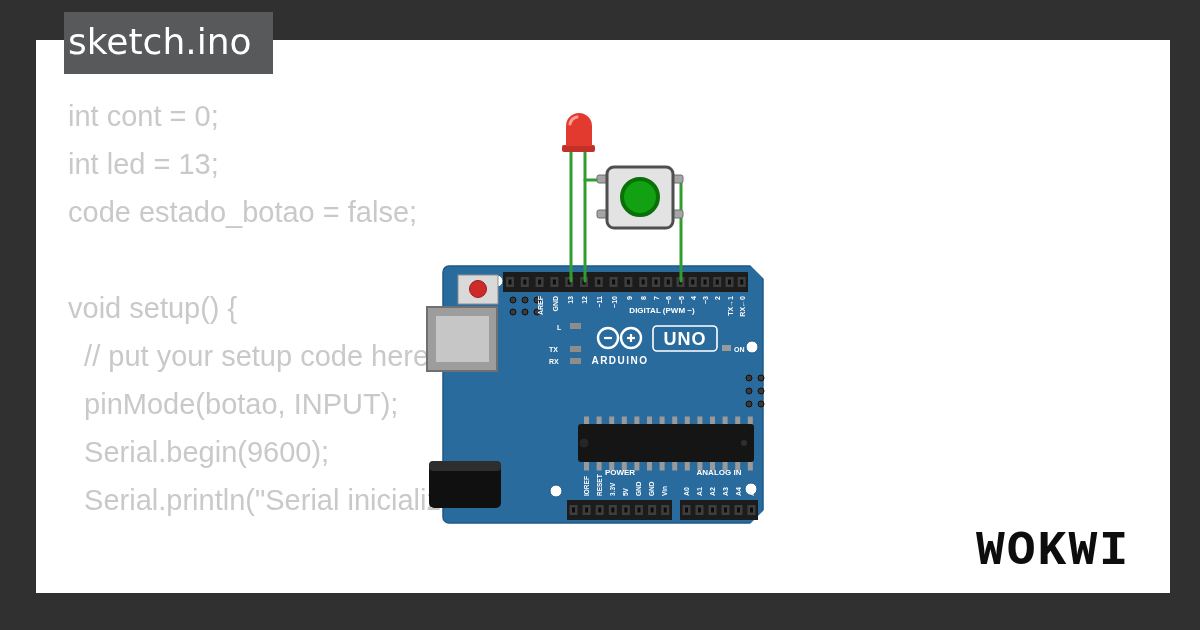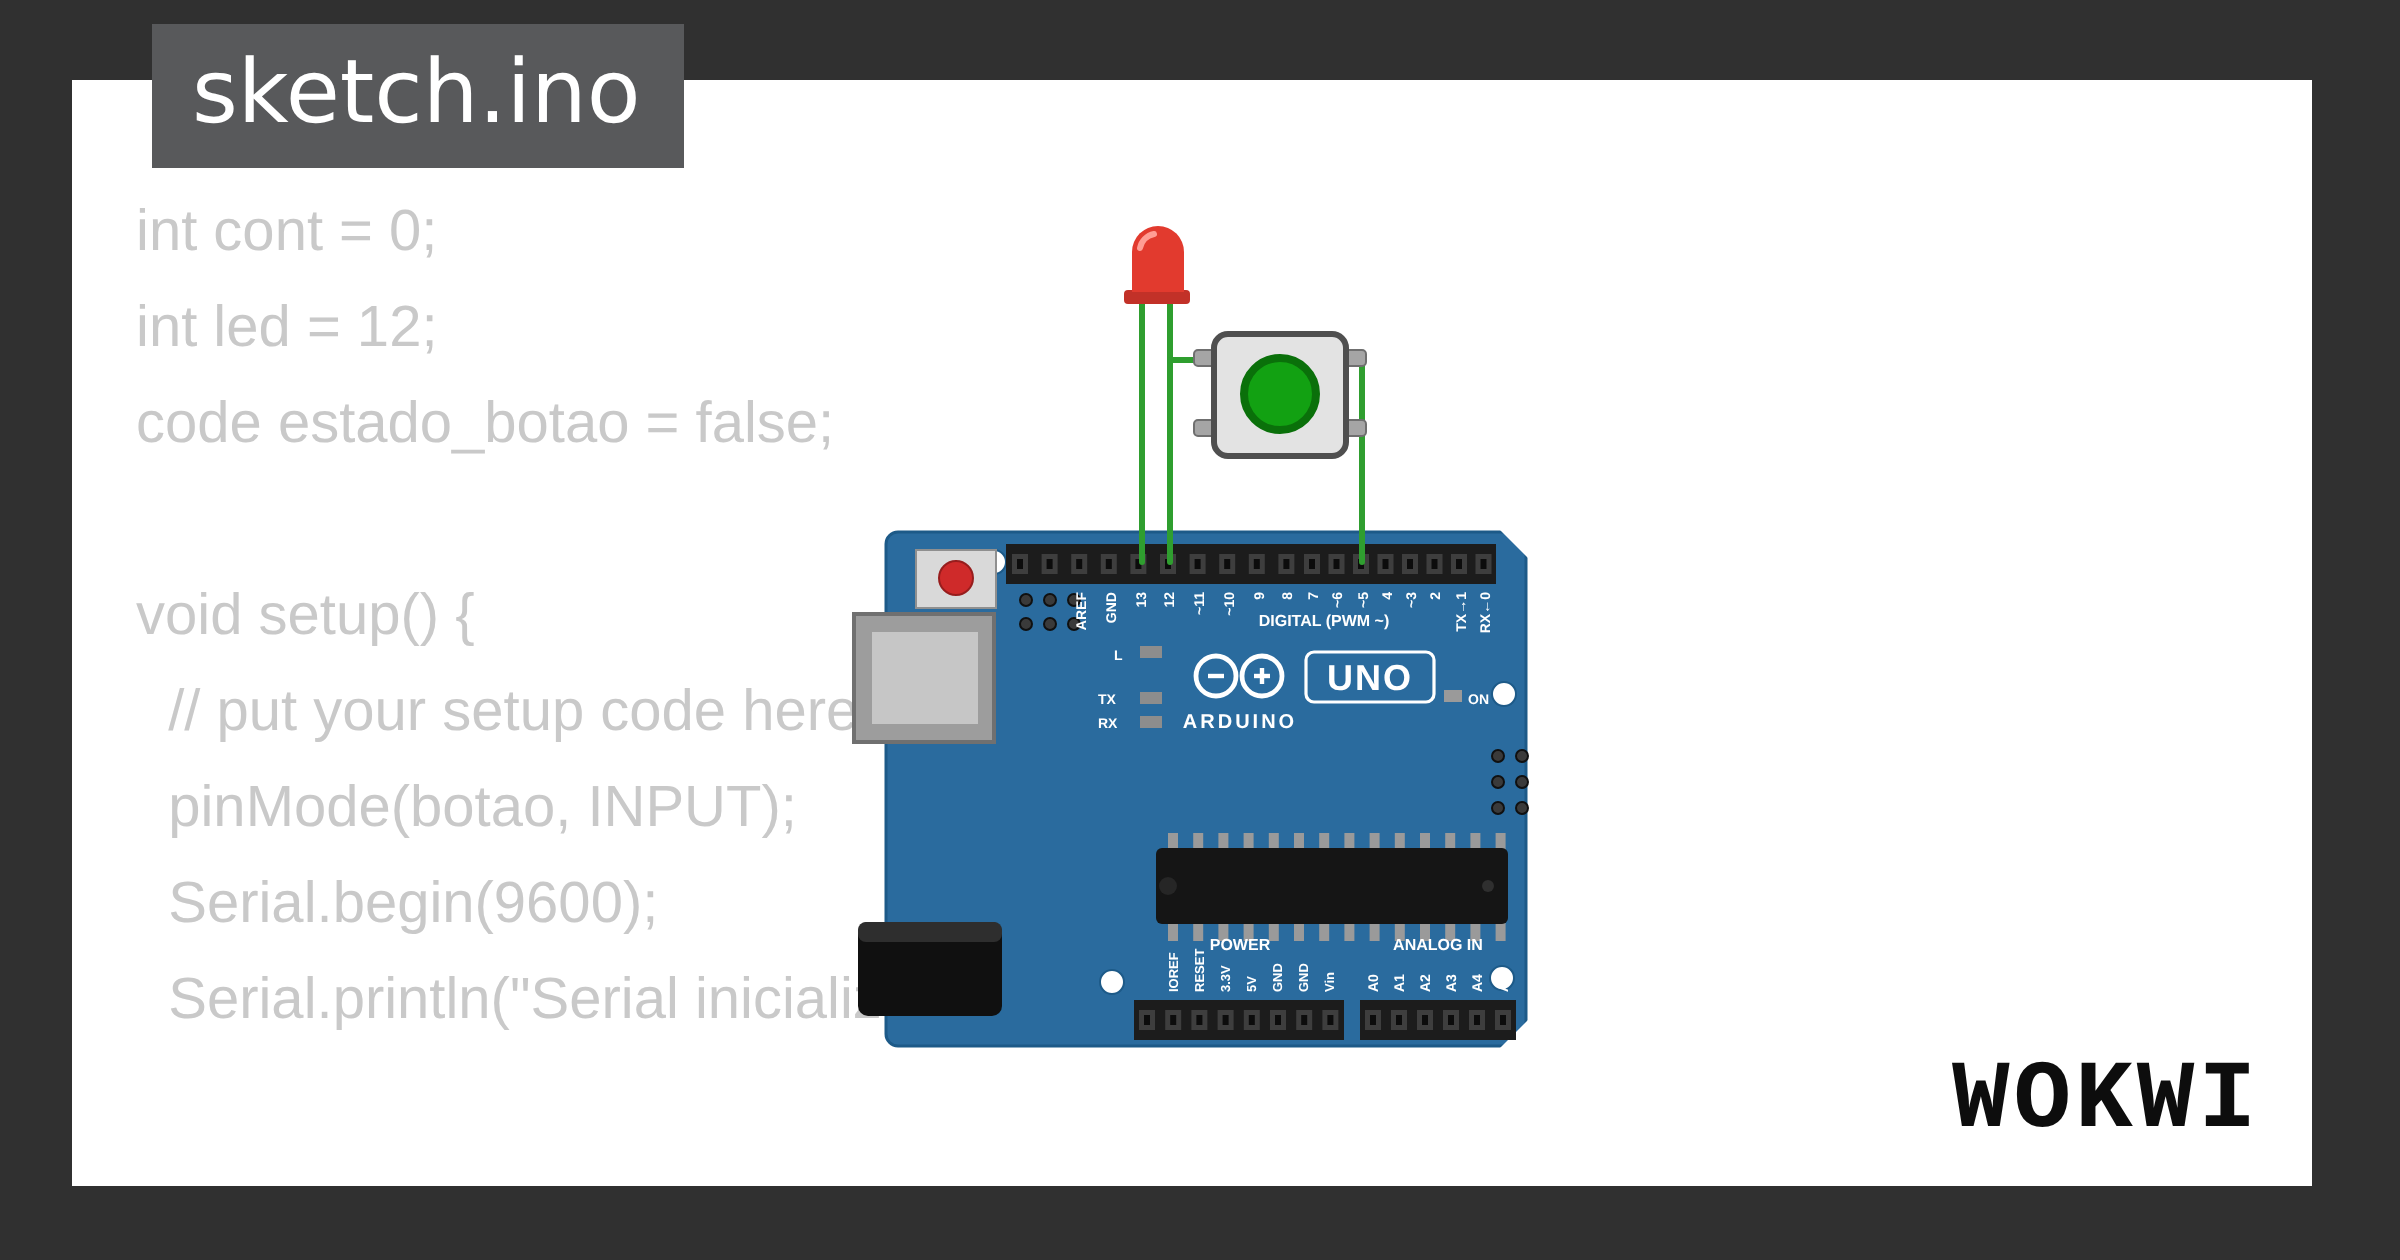--- a/index.html
+++ b/index.html
@@ -3,51 +3,51 @@
 <meta charset="utf-8">
 <style>
   html,body{margin:0;padding:0;}
   body{
     width:1200px;height:630px;position:relative;overflow:hidden;
     background:#303030;
     font-family:"Liberation Sans",sans-serif;
   }
   .card{
     position:absolute;left:36px;top:40px;width:1120px;height:553px;
-    background:#ffffff;overflow:hidden;
+    background:#ffffff;overflow:hidden;padding-left:14px;
   }
   .code{
     position:absolute;left:32px;top:52px;
     font-size:29px;line-height:48px;color:#c9c9c9;
     font-family:"Liberation Sans",sans-serif;
   }
   .code-line{white-space:pre;min-height:48px;}
   .filename{
     position:absolute;left:64px;top:12px;z-index:5;
     background:#58595b;color:#ffffff;
     font-family:"DejaVu Sans",sans-serif;
-    font-size:44px;padding:9px 22px 12px 20px;margin-left:12px;
+    font-size:36px;padding:9px 22px 12px 4px;
   }
   .wokwi-logo{
     position:absolute;left:976px;top:524px;z-index:4;
     font-family:Liberation Mono, monospace;
     font-size:48px;font-weight:bold;color:#0d0d0d;letter-spacing:2px;
   }
   .circuit{
     position:absolute;left:0;top:0;width:1200px;height:630px;z-index:3;
   }
   .circuit text{font-family:"Liberation Sans",sans-serif;fill:#ffffff;}
 </style>
 </head>
 <body>
 
 <div class="card">
   <div class="code">
     <div class="code-line">int cont = 0;</div>
-    <div class="code-line">int led = 12;</div>
+    <div class="code-line">int led = 13;</div>
     <div class="code-line">code estado_botao = false;</div>
     <div class="code-line"></div>
     <div class="code-line">void setup() {</div>
     <div class="code-line">  // put your setup code here, to run once:</div>
     <div class="code-line">  pinMode(botao, INPUT);</div>
     <div class="code-line">  Serial.begin(9600);</div>
     <div class="code-line">  Serial.println("Serial inicializado");</div>
   </div>
 </div>
 

